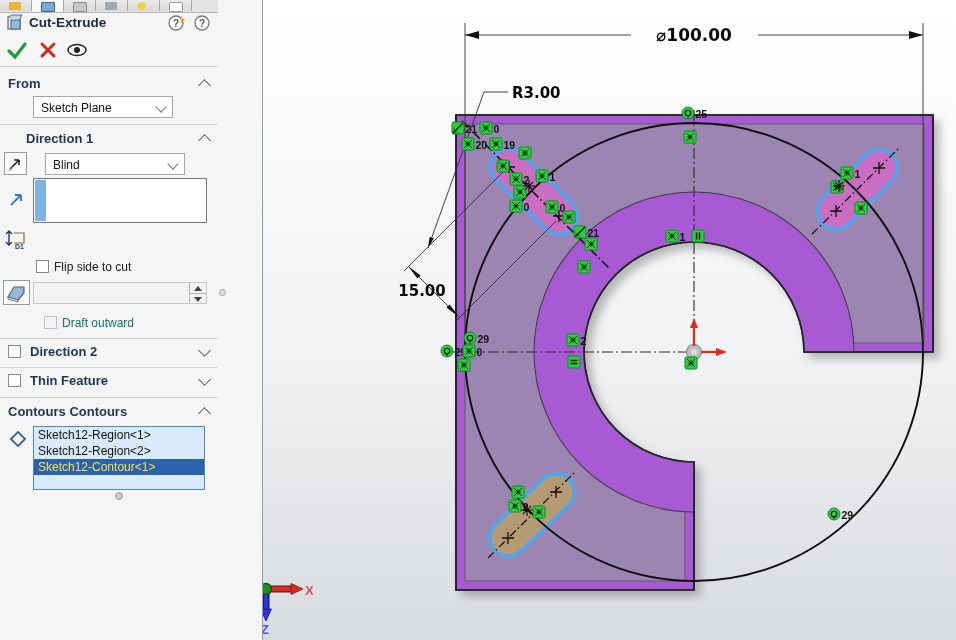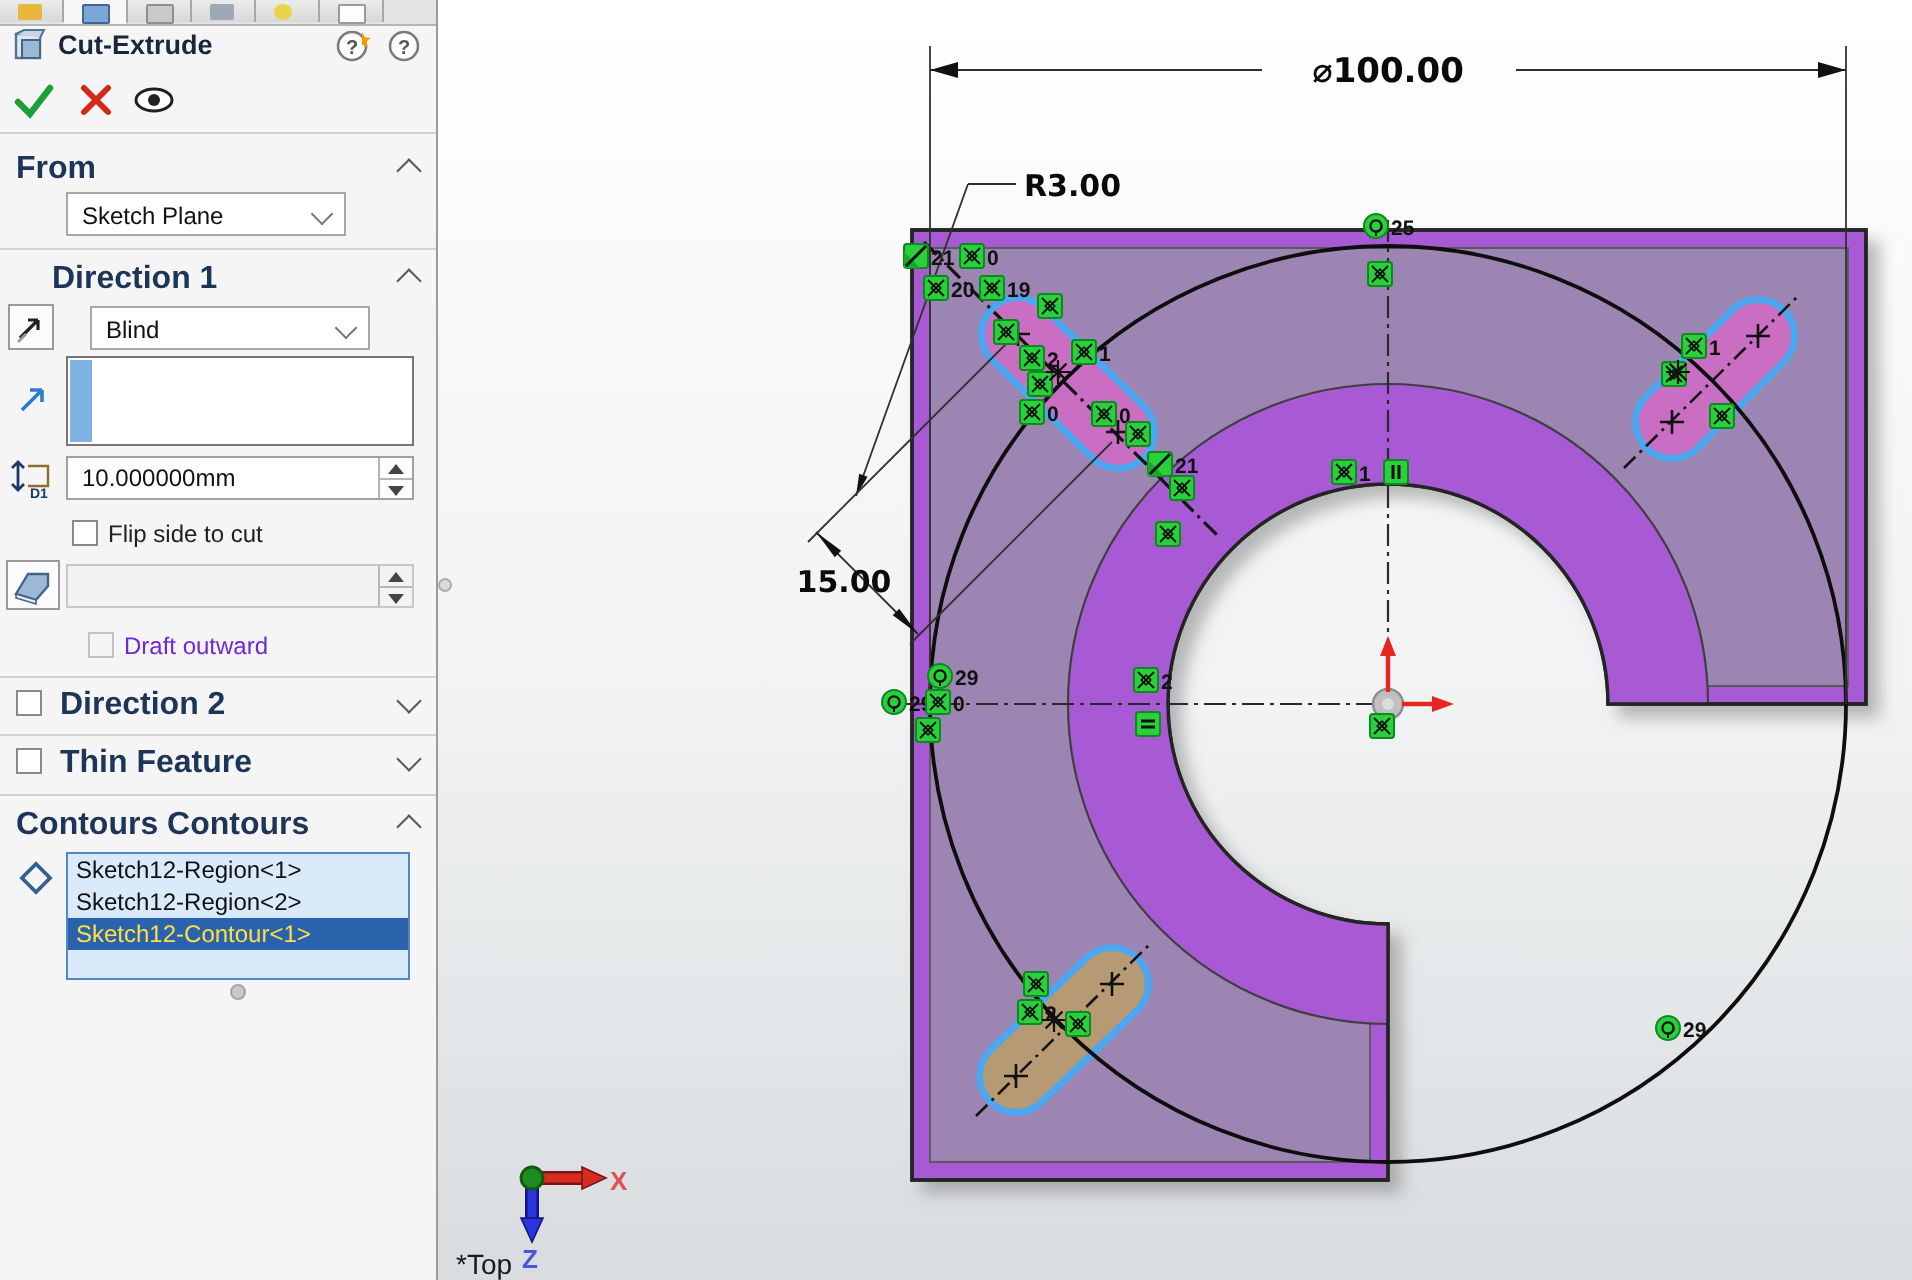--- a/index.html
+++ b/index.html
@@ -2,49 +2,49 @@
 <html><head>
 <meta charset="utf-8">
 <style>
   html,body{margin:0;padding:0;width:956px;height:640px;overflow:hidden;
     font-family:"Liberation Sans",sans-serif;background:#fff;}
   #stage{position:relative;width:956px;height:640px;border-radius:14px;}
   
   #viewport{position:absolute;left:0;top:0;width:956px;height:640px;}
   
   #panel{position:absolute;left:0;top:0;width:218px;height:640px;background:#f5f5f5;
-    border-right:1px solid #9b9b9b;font-size:12px;color:#222;}
+    border-right:1px solid #9b9b9b;font-size:12px;color:#222;padding-left:44px;}
   .abs{position:absolute;}
   .hr{position:absolute;left:0;width:218px;height:0;border-top:1px solid #d2d2d2;}
   
   #pm-tabs{position:absolute;left:0;top:0;width:218px;height:12px;background:#e4e4e4;border-bottom:1px solid #b5b5b5;display:flex;}
   .pm-tab{width:31px;height:11px;border-right:1px solid #a8a8a8;background:linear-gradient(#ececec,#d8d8d8);position:relative;}
   .pm-tab.active{background:#f7f7f7;border-bottom:1px solid #f7f7f7;}
   .pm-tab .glyph{position:absolute;left:9px;top:2px;width:12px;height:8px;border-radius:1px;}
   
-  .sec-head{font-weight:bold;color:#1d3557;font-size:16px;}
+  .sec-head{font-weight:bold;color:#1d3557;font-size:13px;}
   .chev{display:inline-block;width:8px;height:8px;border-right:1.7px solid #5a5a5a;border-bottom:1.7px solid #5a5a5a;}
   .chev.up{transform:rotate(-135deg);}
   .chev.down{transform:rotate(45deg);}
   .combo{position:absolute;left:33px;width:140px;height:22px;background:#fff;border:1px solid #a8a8a8;
     line-height:22px;padding-left:7px;box-sizing:border-box;color:#111;}
   .combo .cchev{position:absolute;right:7px;top:6px;width:7px;height:7px;border-right:1.5px solid #777;border-bottom:1.5px solid #777;transform:rotate(45deg);}
   .spin{position:absolute;left:33px;width:174px;height:22px;background:#fff;border:1px solid #a0a0a0;box-sizing:border-box;}
   .spin .val{position:absolute;left:7px;top:3px;font-size:12px;color:#111;}
   .spin .btns{position:absolute;right:0;top:0;width:16px;height:20px;border-left:1px solid #b5b5b5;}
   .spin .btns div{height:10px;position:relative;}
   .spin .btns div+div{border-top:1px solid #b5b5b5;}
   .arr{position:absolute;left:4px;width:0;height:0;border-left:4px solid transparent;border-right:4px solid transparent;}
   .arr.up{top:3px;border-bottom:5px solid #444;}
   .arr.dn{top:3px;border-top:5px solid #444;}
   .spin.disabled{background:#f2f2f2;border-color:#c7c7c7;}
   .cb{position:absolute;width:13px;height:13px;background:#fff;border:1px solid #8a8a8a;box-sizing:border-box;}
   .cb.disabled{border-color:#c2c2c2;background:#f4f4f4;}
   .lbl{position:absolute;font-size:12px;color:#222;white-space:nowrap;}
-  .lbl.disabled{color:#6d28d9;}
+  .lbl.disabled{color:#0f766e;}
   .iconbtn{position:absolute;border:1px solid #9a9a9a;background:#fbfbfb;box-sizing:border-box;}
   
   #sc-list{position:absolute;left:33px;top:426px;width:172px;height:64px;background:#d9ebfb;border:1px solid #4f88c6;box-sizing:border-box;overflow:hidden;}
   .sc-item{height:16px;line-height:16px;padding-left:4px;font-size:12px;color:#111;white-space:nowrap;}
   .sc-item.sel{background:#2a62ac;color:#fde047;}
   #grip{position:absolute;left:115px;top:492px;width:6px;height:6px;border-radius:50%;background:#c9c9c9;border:1px solid #a5a5a5;}
   #splitter-dot{position:absolute;left:219px;top:289px;width:5px;height:5px;border-radius:50%;background:#d9d9d9;border:1px solid #ababab;}
 </style>
 </head>
 <body>
@@ -424,31 +424,20 @@
     <div class="abs" style="left:33px;top:178px;width:174px;height:45px;background:#fff;border:1px solid #777;box-sizing:border-box;">
       <div style="position:absolute;left:1px;top:1px;width:11px;height:41px;background:#7fb3e6;"></div>
       <span></span>
     </div>
 
     <svg class="abs" style="left:3px;top:228px;" width="26" height="22">
       <path d="M6,3 L6,17 M3,6 L6,3 L9,6 M3,14 L6,17 L9,14" stroke="#1d3a6e" stroke-width="1.4" fill="none"></path>
       <path d="M11,5 L21,5 L21,15 L11,15" stroke="#8a6d2f" stroke-width="1.2" fill="none"></path>
       <text x="12" y="21" font-size="7" font-weight="bold" fill="#1d3a6e">D1</text>
     </svg>
-    <div class="spin" style="top:228px;">
-      <div class="val">10.000000mm</div>
-      <div class="btns">
-        <div>
-            <span class="arr up"></span>
-          </div>
-        <div>
-            <span class="arr dn"></span>
-          </div>
-      </div>
-    </div>
 
     <span class="cb" style="left:36px;top:260px;"></span>
     <div class="lbl" style="left:54px;top:260px;">Flip side to cut</div>
 
     <div class="iconbtn" style="left:3px;top:280px;width:27px;height:25px;">
       <svg width="25" height="23">
         <path d="M4,16 L10,6 L20,6 L20,12 L14,19 Z" fill="#9db8d4" stroke="#44648c" stroke-width="1.2"></path>
         <path d="M4,16 L14,19 L14,21 L4,18 Z" fill="#e8eef5" stroke="#44648c" stroke-width="0.8"></path>
       </svg>
     </div>

